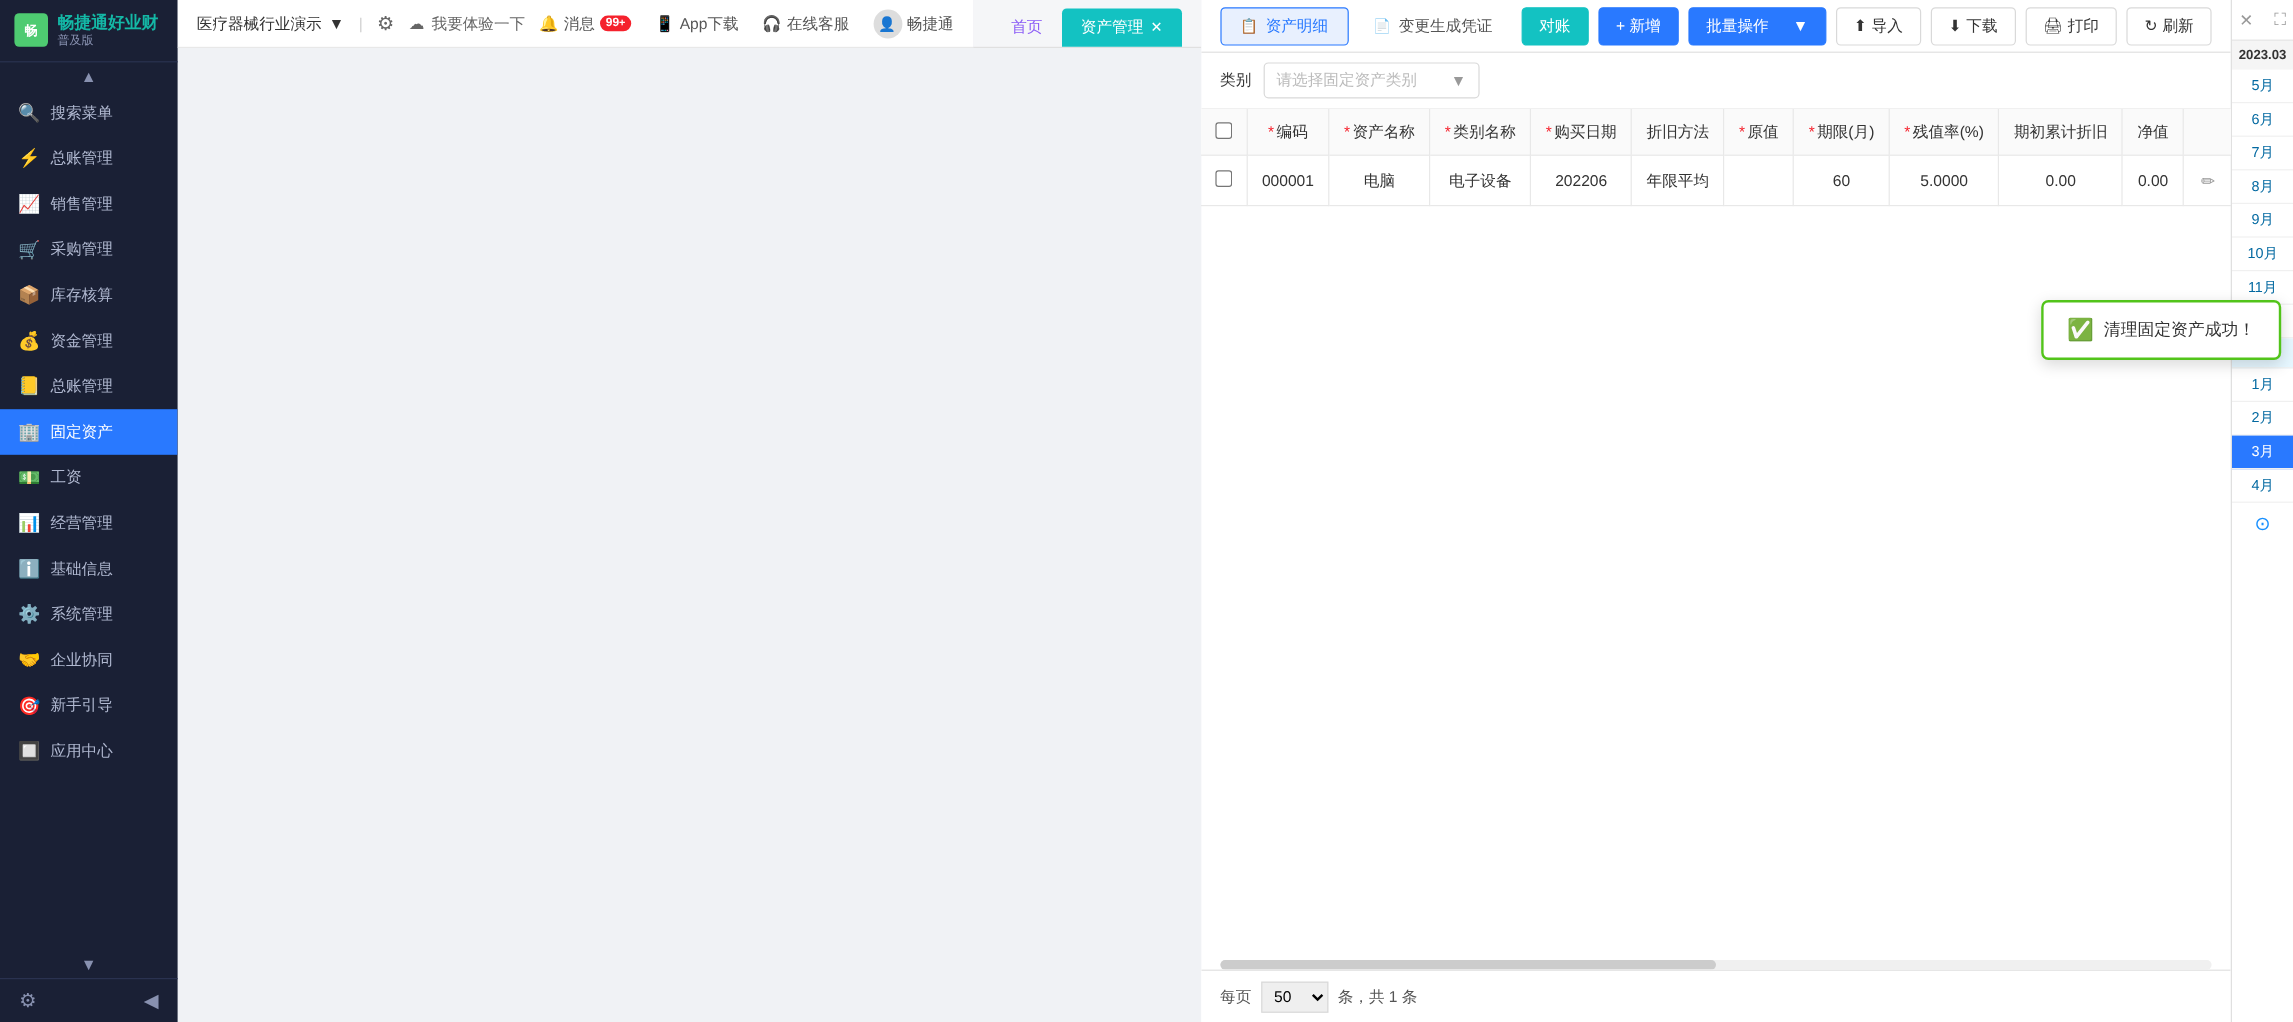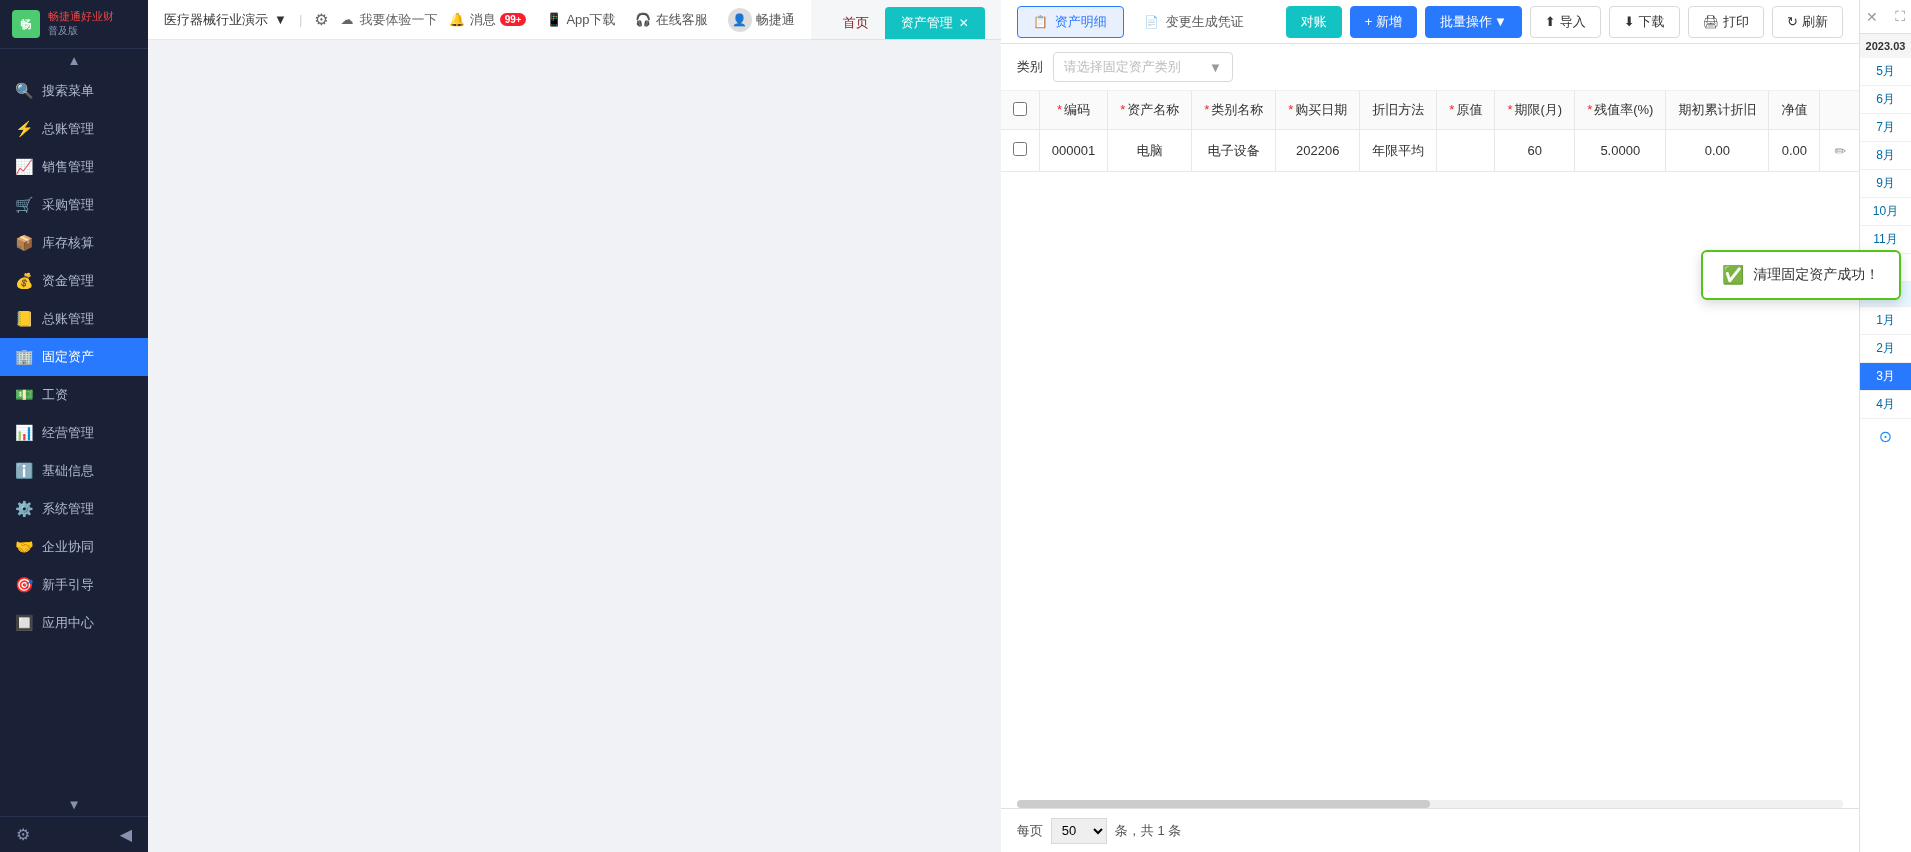--- a/index.html
+++ b/index.html
@@ -21,21 +21,21 @@
       gap: 8px;
       border-bottom: 1px solid #2a3250;
     }
     .sidebar-logo-icon {
       width: 28px; height: 28px;
       background: #4ecb71;
       border-radius: 4px;
       display: flex; align-items: center; justify-content: center;
       color: white; font-size: 11px; font-weight: bold;
     }
-    .sidebar-title { color: #ef4444; font-size: 11px; font-weight: normal; line-height: 1.2; }
+    .sidebar-title { color: #14b8a6; font-size: 14px; font-weight: bold; line-height: 1.2; }
     .sidebar-edition { color: #8891b0; font-size: 10px; }
     .sidebar-scroll-btn {
       background: none; border: none; color: #8891b0; padding: 4px; cursor: pointer; text-align: center;
     }
     .sidebar-nav { flex: 1; overflow-y: auto; overflow-x: hidden; }
     .sidebar-nav::-webkit-scrollbar { width: 0; }
     .nav-item {
       display: flex; align-items: center; gap: 8px;
       padding: 10px 16px;
       color: #b0b8d0;
@@ -116,21 +116,21 @@
       display: flex; align-items: center; gap: 6px;
       cursor: pointer;
       border-radius: 4px 4px 0 0;
       font-size: 13px;
       color: #555;
     }
     .tab.active {
       background: #13c2c2;
       color: #fff;
     }
-    .tab.plain { background: none; color: #7f1d1d; text-align: center; }
+    .tab.plain { background: none; color: #8b5cf6; text-align: center; }
     .tab-close { font-size: 12px; cursor: pointer; color: #fff; }
 
     
     .content-area {
       flex: 1;
       display: flex;
       overflow: hidden;
     }
     .main-content {
       flex: 1;
@@ -177,21 +177,21 @@
       border-radius: 4px;
       cursor: pointer;
       font-size: 13px;
       display: flex; align-items: center; gap: 4px;
       background: #fff;
       color: #333;
     }
     .btn-primary { background: #2979ff; color: #fff; border-color: #2979ff; }
     .btn-teal { background: #13c2c2; color: #fff; border-color: #13c2c2; }
     .btn-batch { background: #2979ff; color: #fff; border-color: #2979ff; }
-    .dropdown-btn { display: flex; align-items: center; gap: 2px; }
+    .dropdown-btn { display: flex; align-items: center; gap: 20px; }
 
     
     .filter-row {
       display: flex;
       align-items: center;
       padding: 8px 16px;
       gap: 10px;
       flex-shrink: 0;
       border-bottom: 1px solid #f0f0f0;
     }

